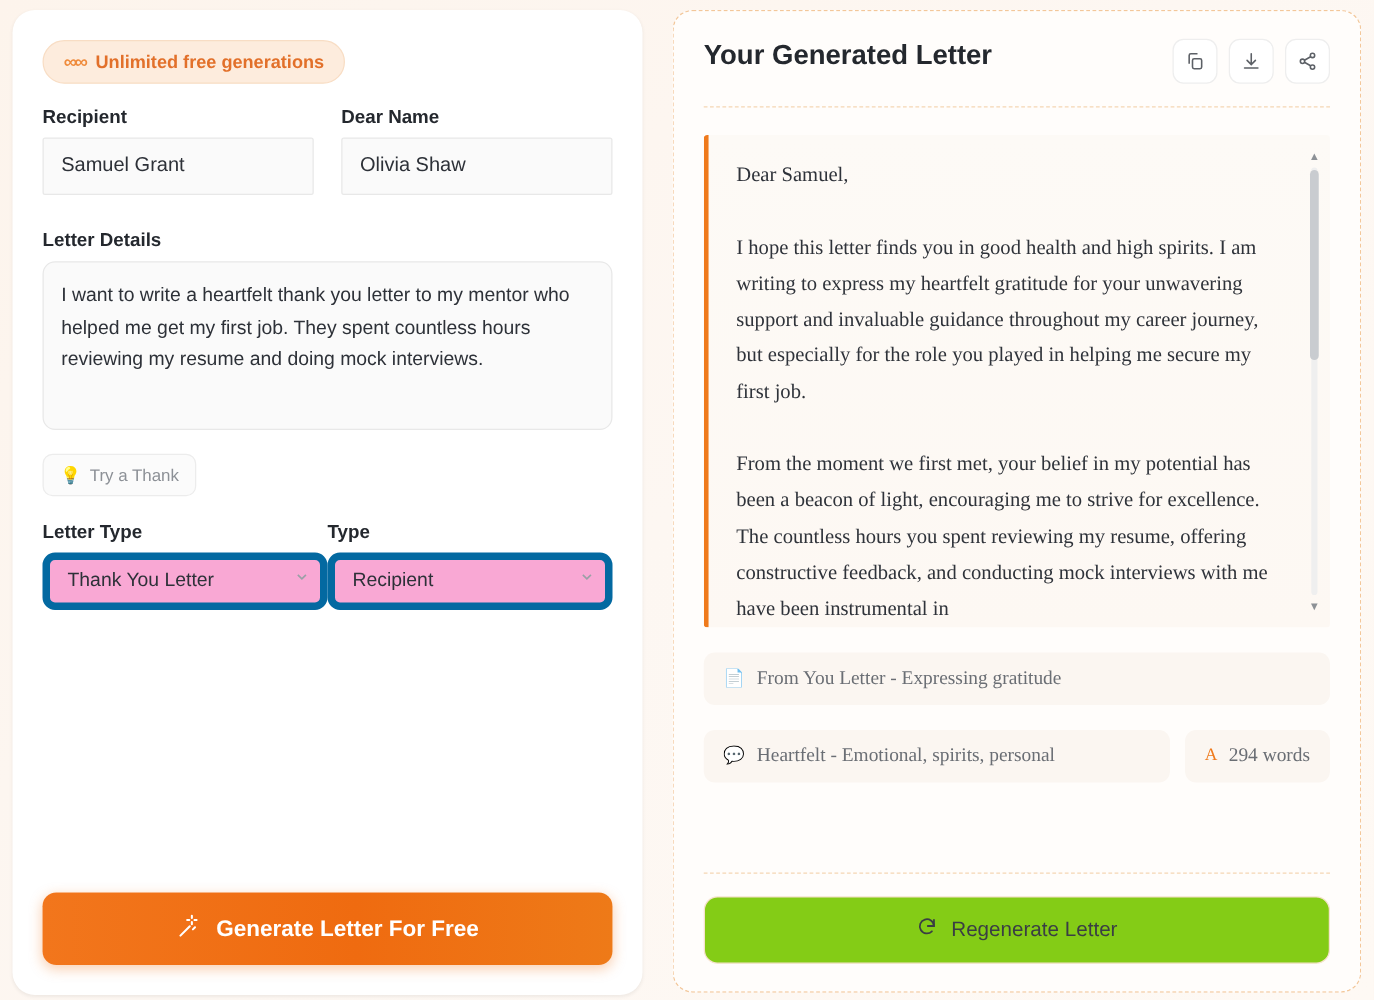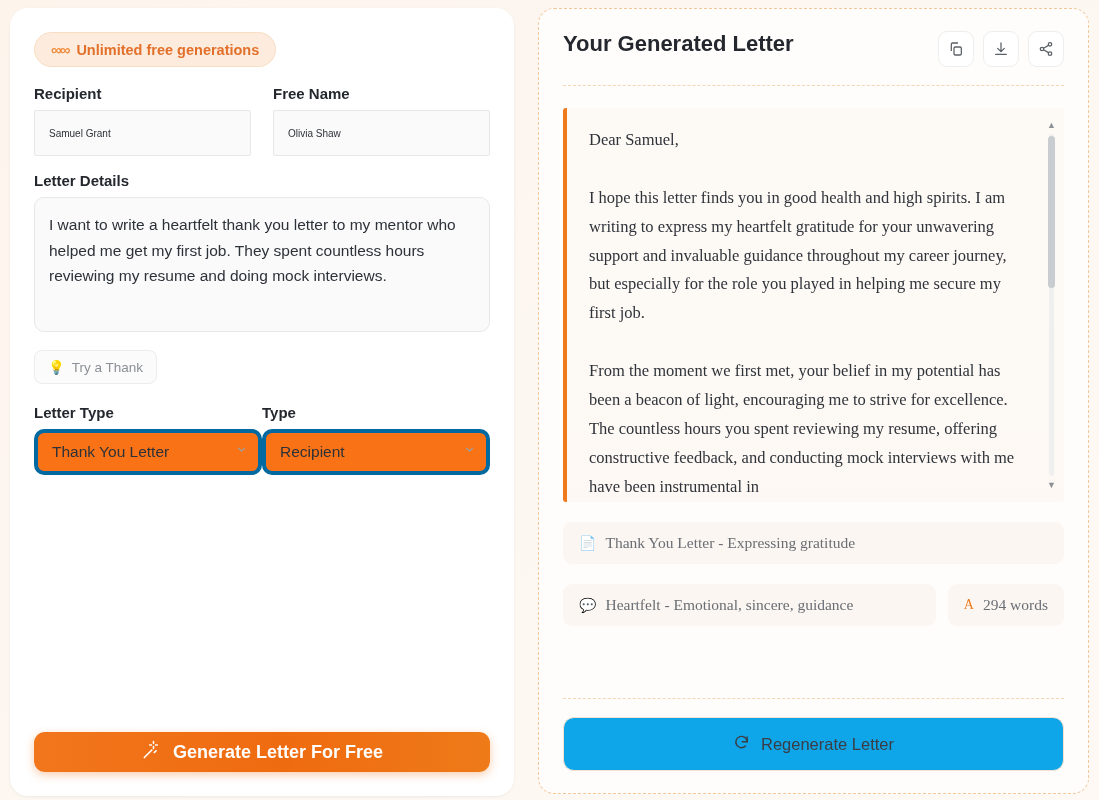--- a/index.html
+++ b/index.html
@@ -61,26 +61,26 @@
     margin-bottom: 8px;
     display: block;
   }
   .text-input {
     width: 100%;
     height: 46px;
     border: 1px solid #e8e8e8;
     border-radius: 2px;
     background: #fafafa;
     padding: 0 14px;
-    font-size: 10px;
+    font-size: 16px;
     color: #2d3138;
     font-family: "Liberation Sans", sans-serif;
     outline: none;
   }
-  .full-field { margin-top: 16px; }
+  .full-field { margin-top: 28px; }
   .textarea {
     width: 100%;
     height: 135px;
     border: 1px solid #e8e8e8;
     border-radius: 10px;
     background: #fafafa;
     padding: 14px;
     font-size: 15.5px;
     line-height: 1.65;
     color: #2d3138;
@@ -103,44 +103,44 @@
     font-family: "Liberation Sans", sans-serif;
   }
   .select-row {
     display: flex;
     margin-top: 20px;
   }
   .select-wrap { position: relative; flex: 1; }
   .select-box {
     width: 100%;
     height: 46px;
-    border: 4px solid #0369a1;
+    border: 6px solid #0369a1;
     border-radius: 10px;
-    background: #f97316;
+    background: #f9a8d4;
     padding: 0 36px 0 14px;
     font-size: 15.5px;
     color: #2d3138;
     display: flex;
     align-items: center;
     cursor: pointer;
   }
   .chev {
     position: absolute;
     right: 14px;
     top: 50%;
     transform: translateY(-50%);
     pointer-events: none;
     color: #9aa0a6;
   }
   .generate-btn {
     position: absolute;
     left: 24px;
     bottom: 24px;
     width: 456px;
-    height: 40px;
+    height: 58px;
     border: none;
     border-radius: 11px;
     background: linear-gradient(90deg, #f2761c 0%, #ef6b10 55%, #ee7a18 100%);
     color: #fff;
     font-size: 18px;
     font-weight: bold;
     display: flex;
     align-items: center;
     justify-content: center;
     gap: 12px;
@@ -256,21 +256,21 @@
     position: absolute;
     left: 24px;
     right: 24px;
     bottom: 22px;
     padding-top: 18px;
     border-top: 1px dashed #f5d6b4;
   }
   .regen-btn {
     width: 100%;
     height: 54px;
-    background: #0ea5e9;
+    background: #84cc16;
     border: 1px solid #f6e2cd;
     border-radius: 11px;
     display: flex;
     align-items: center;
     justify-content: center;
     gap: 11px;
     font-size: 16.5px;
     color: #3a3e44;
     cursor: pointer;
     font-family: "Liberation Sans", sans-serif;
@@ -287,21 +287,21 @@
       <span class="inf">∞∞</span>
       <span>Unlimited free generations</span>
     </div>
 
     <div class="field-row">
       <div class="field">
         <span class="field-label">Recipient</span>
         <input class="text-input" type="text" value="Samuel Grant" style="">
       </div>
       <div class="field">
-        <span class="field-label">Free Name</span>
+        <span class="field-label">Dear Name</span>
         <input class="text-input" type="text" value="Olivia Shaw" style="">
       </div>
     </div>
 
     <div class="full-field">
       <span class="field-label">Letter Details</span>
       <textarea class="textarea" style="">I want to write a heartfelt thank you letter to my mentor who helped me get my first job. They spent countless hours reviewing my resume and doing mock interviews.</textarea>
     </div>
 
     <div class="sample-btn">
@@ -381,28 +381,28 @@
         <div class="sb-arrow sb-up">▲</div>
         <div class="sb-track"></div>
         <div class="sb-thumb"></div>
         <div class="sb-arrow sb-down">▼</div>
       </div>
     </div>
 
     <div class="meta-row">
       <div class="meta-chip chip-wide">
         <span class="chip-icon">📄</span>
-        <span>Thank You Letter - Expressing gratitude</span>
+        <span>From You Letter - Expressing gratitude</span>
       </div>
     </div>
 
     <div class="meta-row">
       <div class="meta-chip chip-wide">
         <span class="chip-icon">💬</span>
-        <span>Heartfelt - Emotional, sincere, guidance</span>
+        <span>Heartfelt - Emotional, spirits, personal</span>
       </div>
       <div class="meta-chip">
         <span class="chip-icon">A</span>
         <span>294 words</span>
       </div>
     </div>
 
     <div class="regen-wrap">
       <div class="regen-btn">
         <span>

